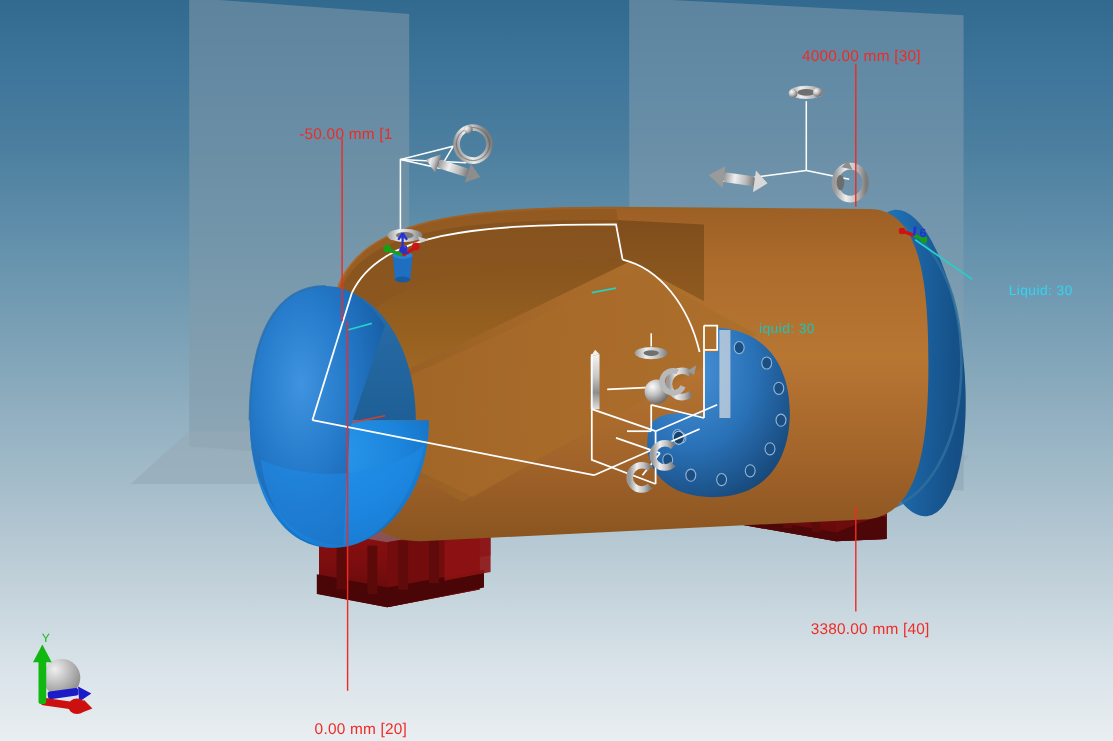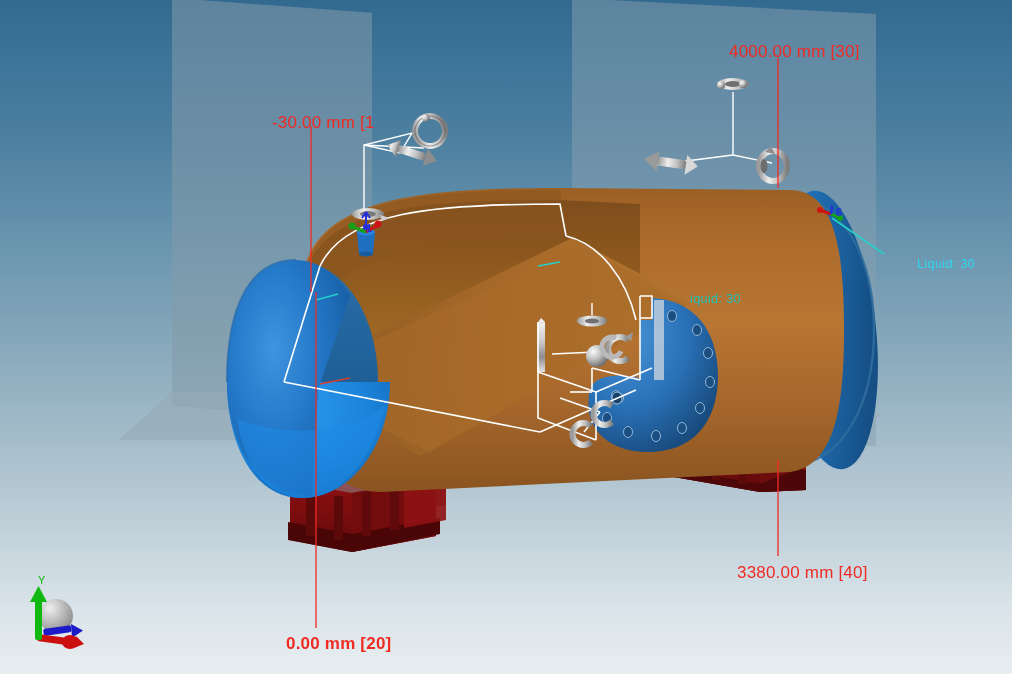--- a/index.html
+++ b/index.html
@@ -60,21 +60,21 @@
   #plane-right-floor {
     left: 572px; top: 414px;
     width: 310px; height: 36px;
     background: rgba(152,172,184,0.55);
     transform: skewX(-50deg);
     transform-origin: top left;
   }
   .dim-label {
     position: absolute;
     color: #ef2b24;
-    font-size: 17px;
+    font-size: 14px;
     font-family: "Liberation Sans", sans-serif;
     white-space: nowrap;
     letter-spacing: 0.2px;
   }
 
   
   .annot {
     position: absolute;
     font-size: 12.5px;
     font-family: "Liberation Sans", sans-serif;
@@ -456,23 +456,23 @@
     <g>
       <path d="M 831,214 L 820,210" stroke="#cc1414" stroke-width="3" fill="none"></path>
       <path d="M 831,214 L 840,218" stroke="#16a016" stroke-width="3" fill="none"></path>
       <path d="M 831,214 L 832,206" stroke="#2630d8" stroke-width="2.5" fill="none"></path>
       <circle cx="820" cy="210" r="3" fill="#cc1414"></circle>
       <circle cx="840" cy="218" r="3" fill="#16a016"></circle>
     </g>
 
   </svg>
 
-  <div class="dim-label" style="left:272px; top:113px;">-30.00 mm  [1</div>
+  <div class="dim-label" style="left:272px; top:113px;">-50.00 mm  [1</div>
   <div class="dim-label" style="left:729px; top:42px;">4000.00 mm  [30]</div>
-  <div class="dim-label" style="left:286px; top:634px;font-weight:bold;">0.00 mm  [20]</div>
+  <div class="dim-label" style="left:286px; top:654px;">0.00 mm  [20]</div>
   <div class="dim-label" style="left:737px; top:563px;">3380.00 mm  [40]</div>
 
   <div class="annot annot-teal" style="left:690px; top:292px;">iquid: 30</div>
   <div class="annot annot-cyan" style="left:917px; top:257px;">Liquid: 30</div>
 
   <div class="node-label" style="left:366px; top:222px;">1</div>
   <div class="node-label" style="left:836px; top:206px;">6</div>
 
   <div id="triad">
     <svg width="66" height="78">

